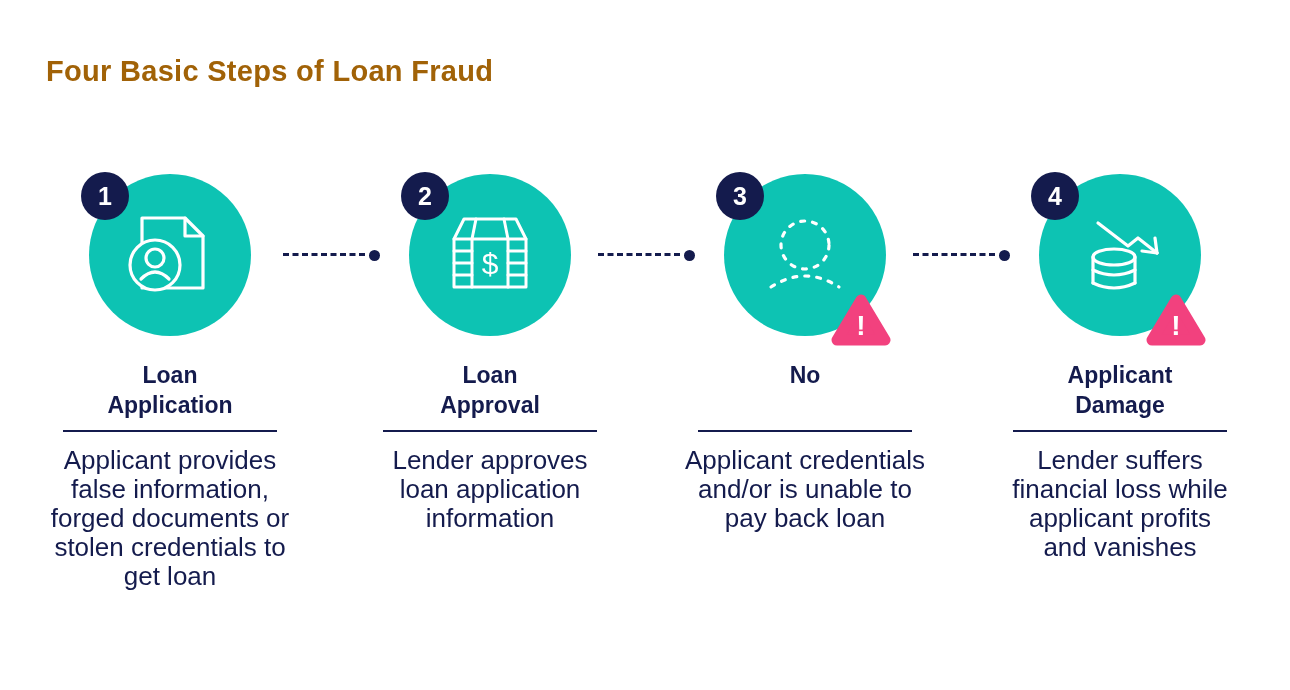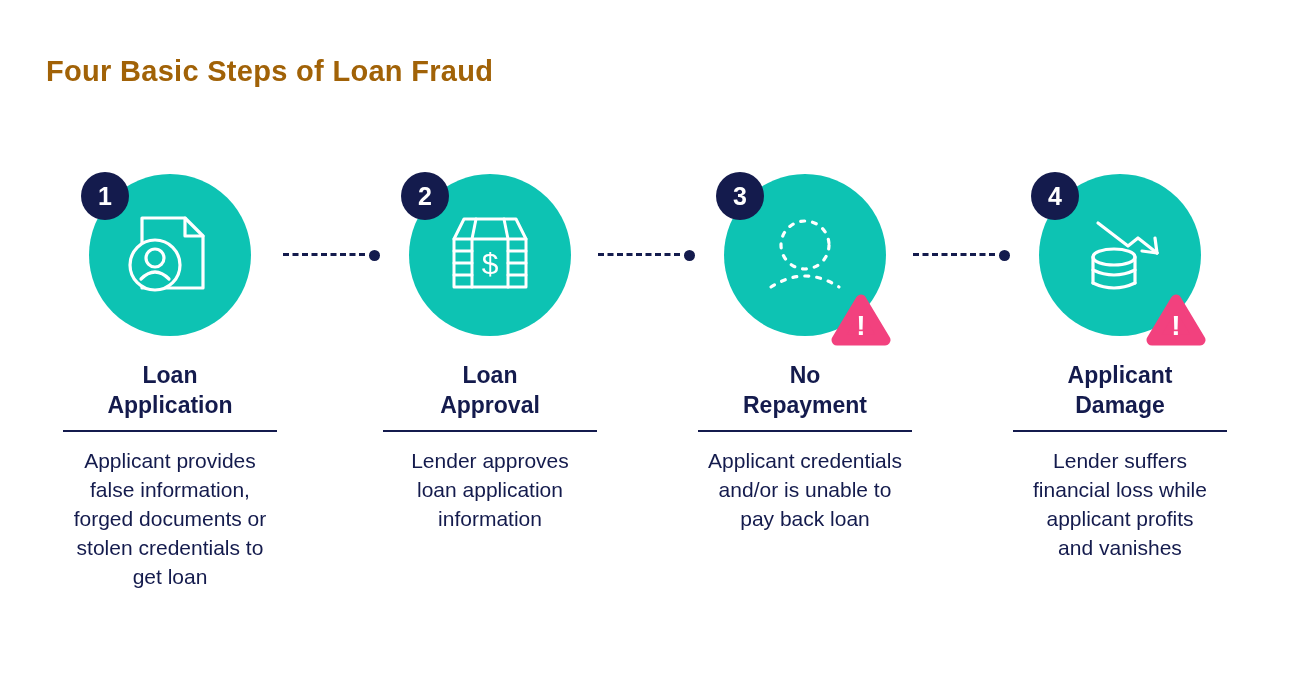--- a/index.html
+++ b/index.html
@@ -30,21 +30,21 @@
   .step-title {
     position:absolute; left:20px; top:360px; width:220px;
     text-align:center; font-size:23px; font-weight:bold; color:#141b4d; line-height:30px;
   }
   .step-title span { display:block;text-align:center; }
   .divider {
     position:absolute; left:23px; top:430px; width:214px; height:2px; background:#141b4d;
   }
   .step-desc {
     position:absolute; left:5px; top:446px; width:250px;
-    text-align:center; font-size:21px; color:#141b4d; line-height:29px;
+    text-align:center; font-size:26px; color:#141b4d; line-height:29px;
   }
   .step-desc span { display:block; }
 
   .connector { position:absolute; top:249px; width:98px; height:13px; }
   .c1 { left:283px; } .c2 { left:598px; } .c3 { left:913px; }
   .connector-line {
     position:absolute; left:0; top:4px; width:82px; height:0;
     border-top:3px dashed #141b4d;
   }
   .connector-dot {
@@ -135,21 +135,20 @@
         <path d="M26,92 Q60,70 94,92"></path>
       </g>
     </svg>
     <div class="badge">3</div>
     <svg class="warn-svg" viewBox="0 0 60 54">
       <path d="M30,7 L54,47 H6 Z" fill="#f2417e" stroke="#f2417e" stroke-width="11" stroke-linejoin="round"></path>
       <text x="30" y="42" font-size="28" font-weight="bold" fill="#ffffff" text-anchor="middle" font-family="Liberation Sans, sans-serif">!</text>
     </svg>
     <div class="step-title">
       <span>No</span>
-      <span>Repayment</span>
     </div>
     <div class="divider"></div>
     <div class="step-desc">
       <span>Applicant credentials</span>
       <span>and/or is unable to</span>
       <span>pay back loan</span>
     </div>
   </div>
 
   <div class="connector c3">

